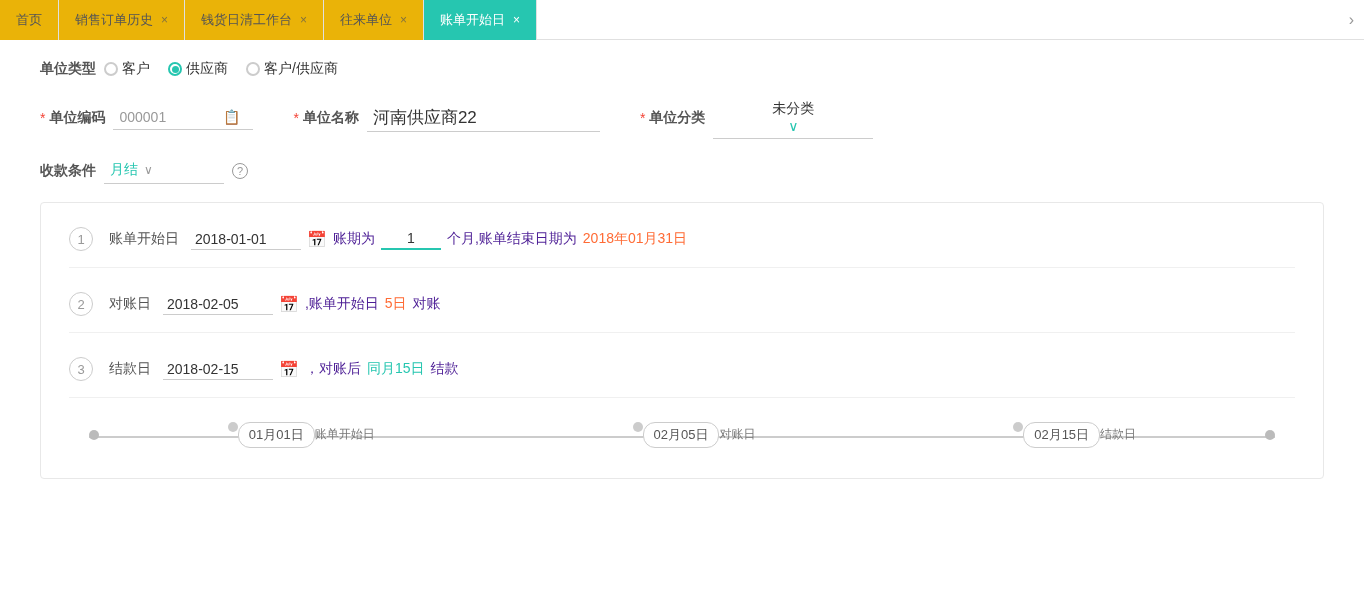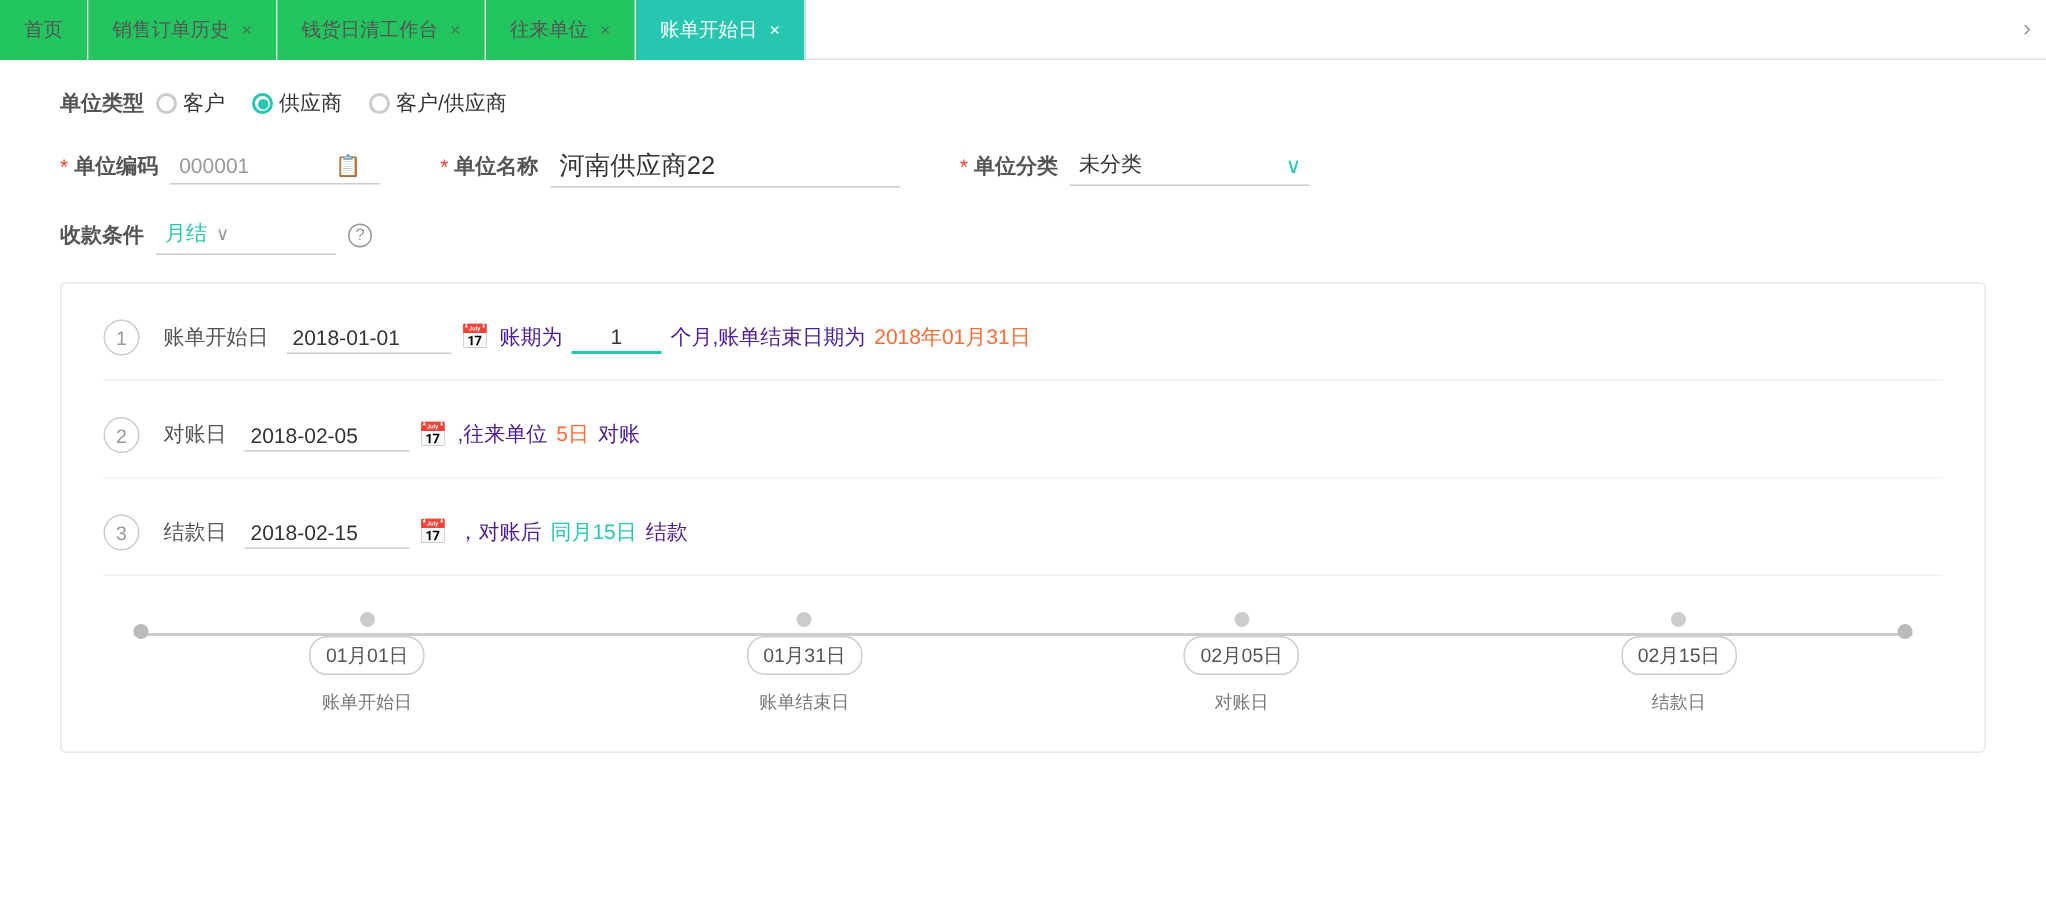--- a/index.html
+++ b/index.html
@@ -17,21 +17,21 @@
     .tab-item {
       display: flex;
       align-items: center;
       padding: 0 16px;
       height: 40px;
       cursor: pointer;
       color: #555;
       font-size: 13px;
       border-right: 1px solid #e0e0e0;
       white-space: nowrap;
-      background: #22c55e;
+      background: #eab308;
       position: relative;
     }
     .tab-item.active {
       background: #26c6b0;
       color: #fff;
     }
     .tab-item .close-btn {
       margin-left: 8px;
       font-size: 12px;
       color: inherit;
@@ -185,21 +185,21 @@
     .timeline-line {
       position: absolute;
       top: 14px;
       left: 20px;
       right: 20px;
       height: 2px;
       background: #ccc;
       z-index: 0;
     }
     .timeline-node {
-      display: flex; flex-direction: column; align-items: center;
+      display: flex; flex-direction: row; align-items: flex-start;
       position: relative; z-index: 1;
     }
     .node-badge {
       border: 1px solid #ccc;
       border-radius: 12px;
       padding: 3px 10px;
       font-size: 13px;
       color: #555;
       background: #fff;
       white-space: nowrap;
@@ -210,21 +210,21 @@
     }
 
     .unit-name-input {
       border: none; border-bottom: 1px solid #ccc;
       outline: none; font-size: 17px; color: #333;
       background: transparent; min-width: 180px; padding: 4px 6px;
     }
 
     .unit-class-wrap {
       display: flex; align-items: center; border-bottom: 1px solid #ccc;
-      padding: 4px 6px; min-width: 160px; cursor: pointer;
+      padding: 4px 6px; min-width: 160px; cursor: pointer; flex-direction: column;
     }
     .unit-class-text { flex: 1; font-size: 14px; color: #333; }
     .unit-class-arrow { color: #26c6b0; font-size: 14px; }
   </style>
 </head>
 <body>
 
 <div class="tabs-bar">
   <div class="tab-item">
     <span>首页</span>
@@ -312,21 +312,21 @@
       <input class="period-input" type="text" value="1" style="">
       <span class="period-text">个月,账单结束日期为</span>
       <span class="highlight-orange">2018年01月31日</span>
     </div>
 
     <div class="period-row">
       <div class="step-num">2</div>
       <span class="period-label">对账日</span>
       <input class="date-input" type="text" value="2018-02-05" style="">
       <span class="cal-icon">📅</span>
-      <span class="period-text">,往来单位</span>
+      <span class="period-text">,账单开始日</span>
       <span class="highlight-orange">5日</span>
       <span class="period-text">对账</span>
     </div>
 
     <div class="period-row">
       <div class="step-num">3</div>
       <span class="period-label">结款日</span>
       <input class="date-input" type="text" value="2018-02-15" style="">
       <span class="cal-icon">📅</span>
       <span class="period-text">，对账后</span>
@@ -344,25 +344,20 @@
         </div>
 
         <div style="flex:1;display:flex;justify-content:space-around;align-items:flex-start;">
 
           <div class="timeline-node">
             <div style="width:10px;height:10px;border-radius:50%;background:#ccc;margin-bottom:6px;"></div>
             <div class="node-badge">01月01日</div>
             <div class="node-sublabel">账单开始日</div>
           </div>
 
-          <div class="timeline-node">
-            <div style="width:10px;height:10px;border-radius:50%;background:#ccc;margin-bottom:6px;"></div>
-            <div class="node-badge">01月31日</div>
-            <div class="node-sublabel">账单结束日</div>
-          </div>
 
           <div class="timeline-node">
             <div style="width:10px;height:10px;border-radius:50%;background:#ccc;margin-bottom:6px;"></div>
             <div class="node-badge">02月05日</div>
             <div class="node-sublabel">对账日</div>
           </div>
 
           <div class="timeline-node">
             <div style="width:10px;height:10px;border-radius:50%;background:#ccc;margin-bottom:6px;"></div>
             <div class="node-badge">02月15日</div>

